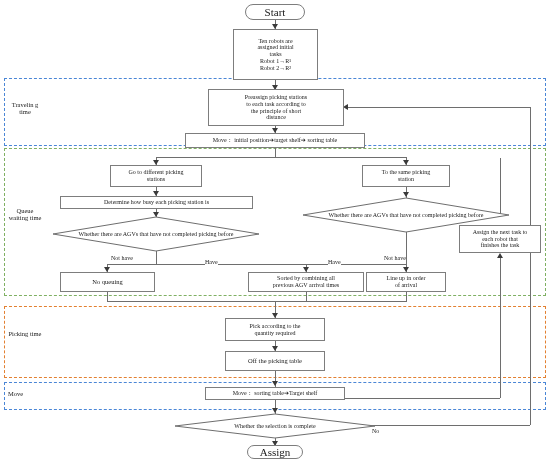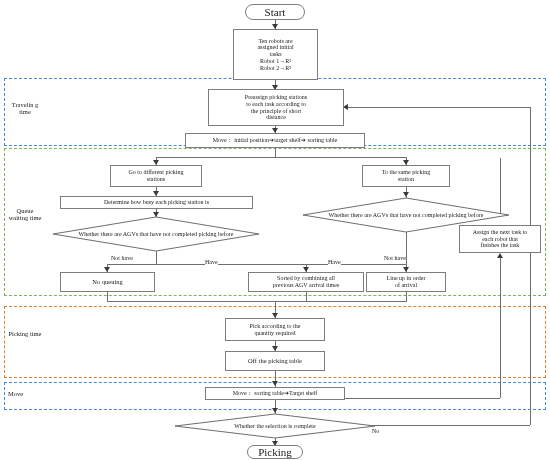--- a/index.html
+++ b/index.html
@@ -231,21 +231,21 @@
   <div class="diamond" style="left:175px;top:414px;width:200px;height:24px;">
     <svg width="200" height="24" viewBox="0 0 200 24">
       <polygon points="100,0 200,12 100,24 0,12" fill="#ffffff" stroke="#6e6e6e" stroke-width="1"></polygon>
     </svg>
     <div class="dtext s6">
         <span>Whether the selection is complete</span>
       </div>
   </div>
 
   <div class="node term s7" style="left:247px;top:445px;width:56px;height:14px;">
-    <span>Picking</span>
+    <span>Assign</span>
   </div>
 
   <div class="lbl s6" style="left:111px;top:255px;">
     <span>Not have</span>
   </div>
   <div class="lbl s6" style="left:205px;top:259px;">
     <span>Have</span>
   </div>
   <div class="lbl s6" style="left:328px;top:259px;">
     <span>Have</span>

